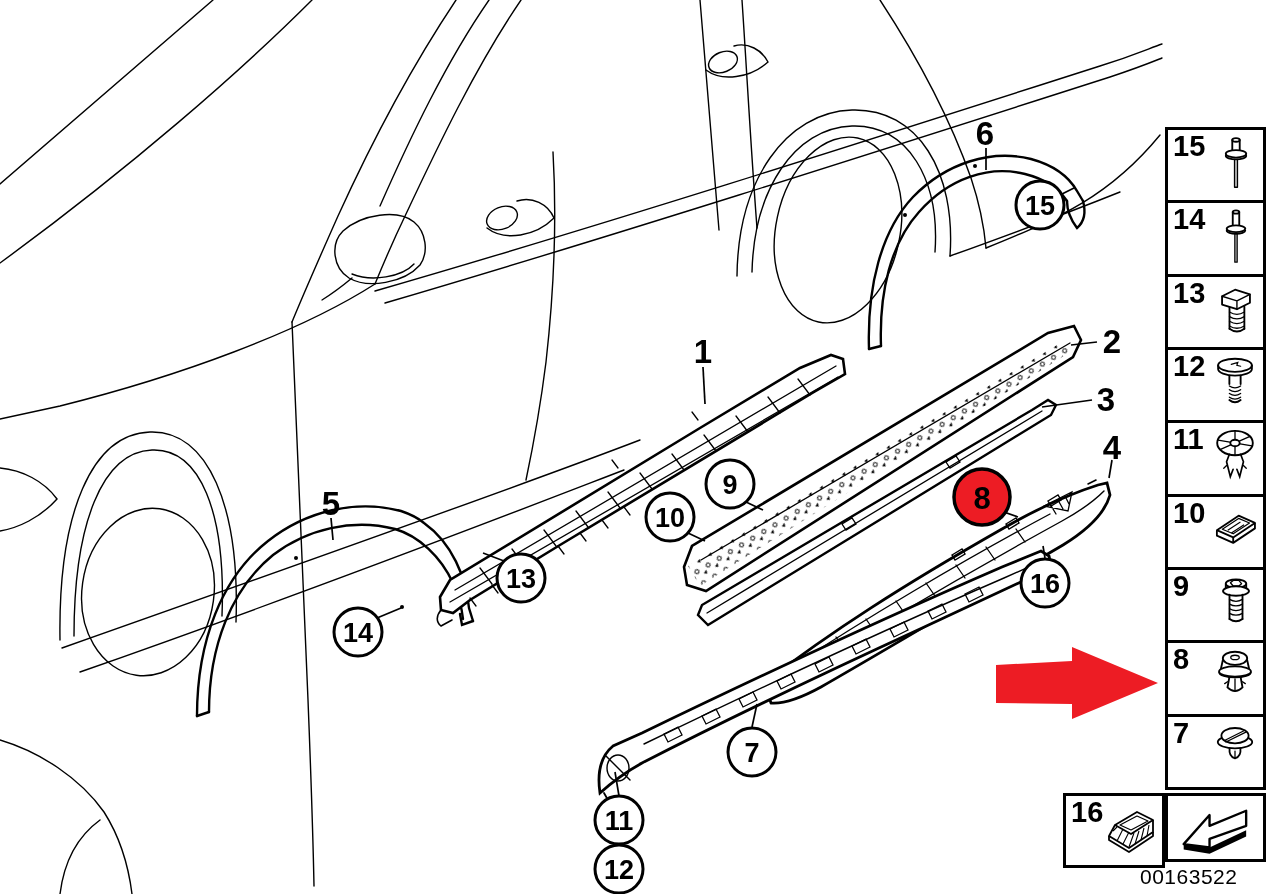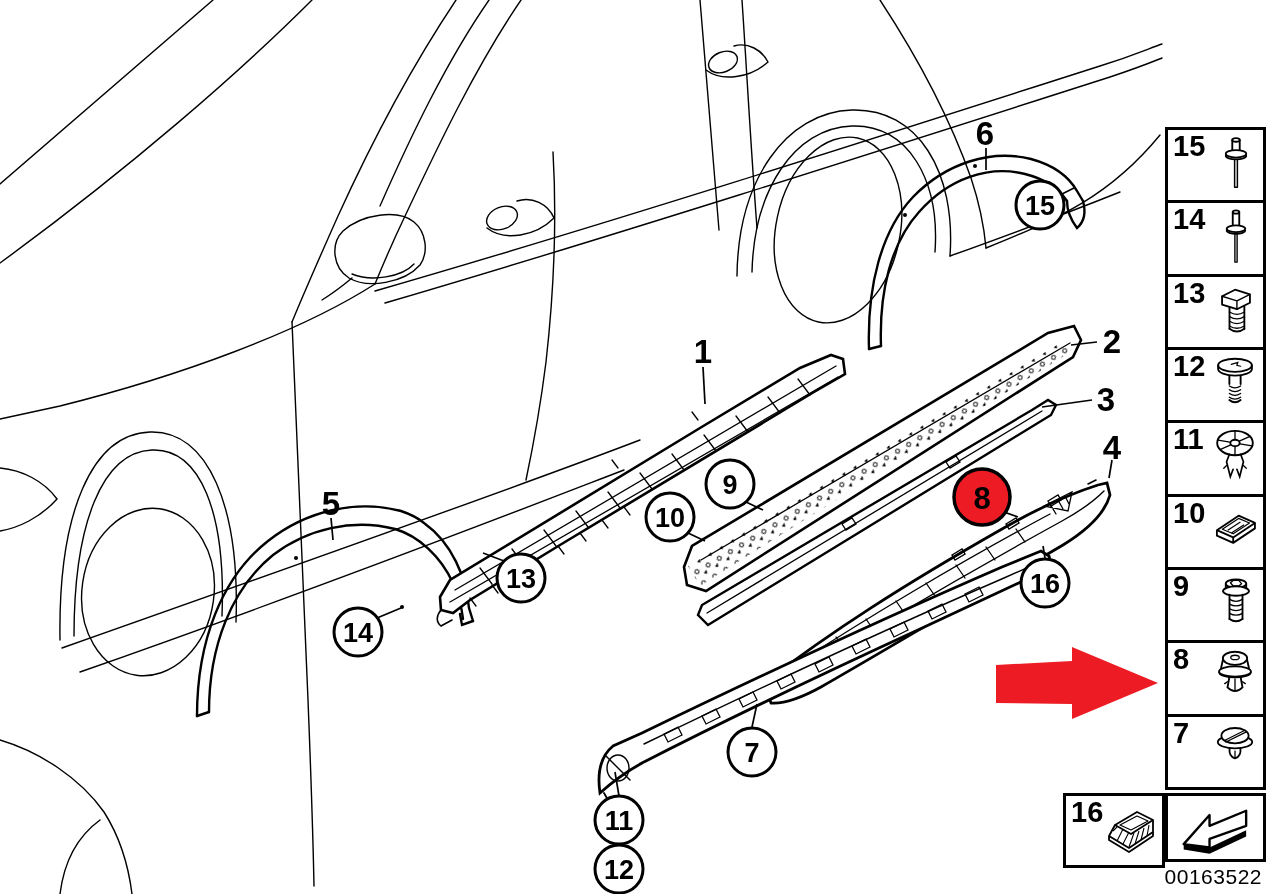--- a/index.html
+++ b/index.html
@@ -10,21 +10,21 @@
   
   .legend{position:absolute;left:1165px;top:127px;width:95px;height:657px;
           border:3px solid #000;display:flex;flex-direction:column;background:#fff;}
   .legend-item{flex:1;position:relative;border-top:3px solid #000;}
   .legend-item:first-child{border-top:none;}
   .legend-num{position:absolute;left:5px;top:1px;font-size:29px;font-weight:700;color:#000;line-height:1.1;}
   .part-icon{position:absolute;right:1px;top:50%;transform:translateY(-50%);}
   .side-box{position:absolute;border:3px solid #000;background:#fff;}
   #bracket-box{left:1063px;top:793px;width:96px;height:69px;}
   #arrow-box{left:1165px;top:793px;width:95px;height:63px;}
-  #doc-number{position:absolute;left:1140px;top:865px;width:122px;text-align:right;
+  #doc-number{position:absolute;left:1140px;top:865px;width:122px;text-align:left;
               font-size:21px;font-weight:400;color:#000;letter-spacing:.5px;}
 </style>
 </head>
 <body>
 
 <div id="stage">
 
 <svg id="art" width="1268" height="894" viewBox="0 0 1268 894">
 
   <g stroke="#000" stroke-width="1.4" fill="none" stroke-linecap="round">

